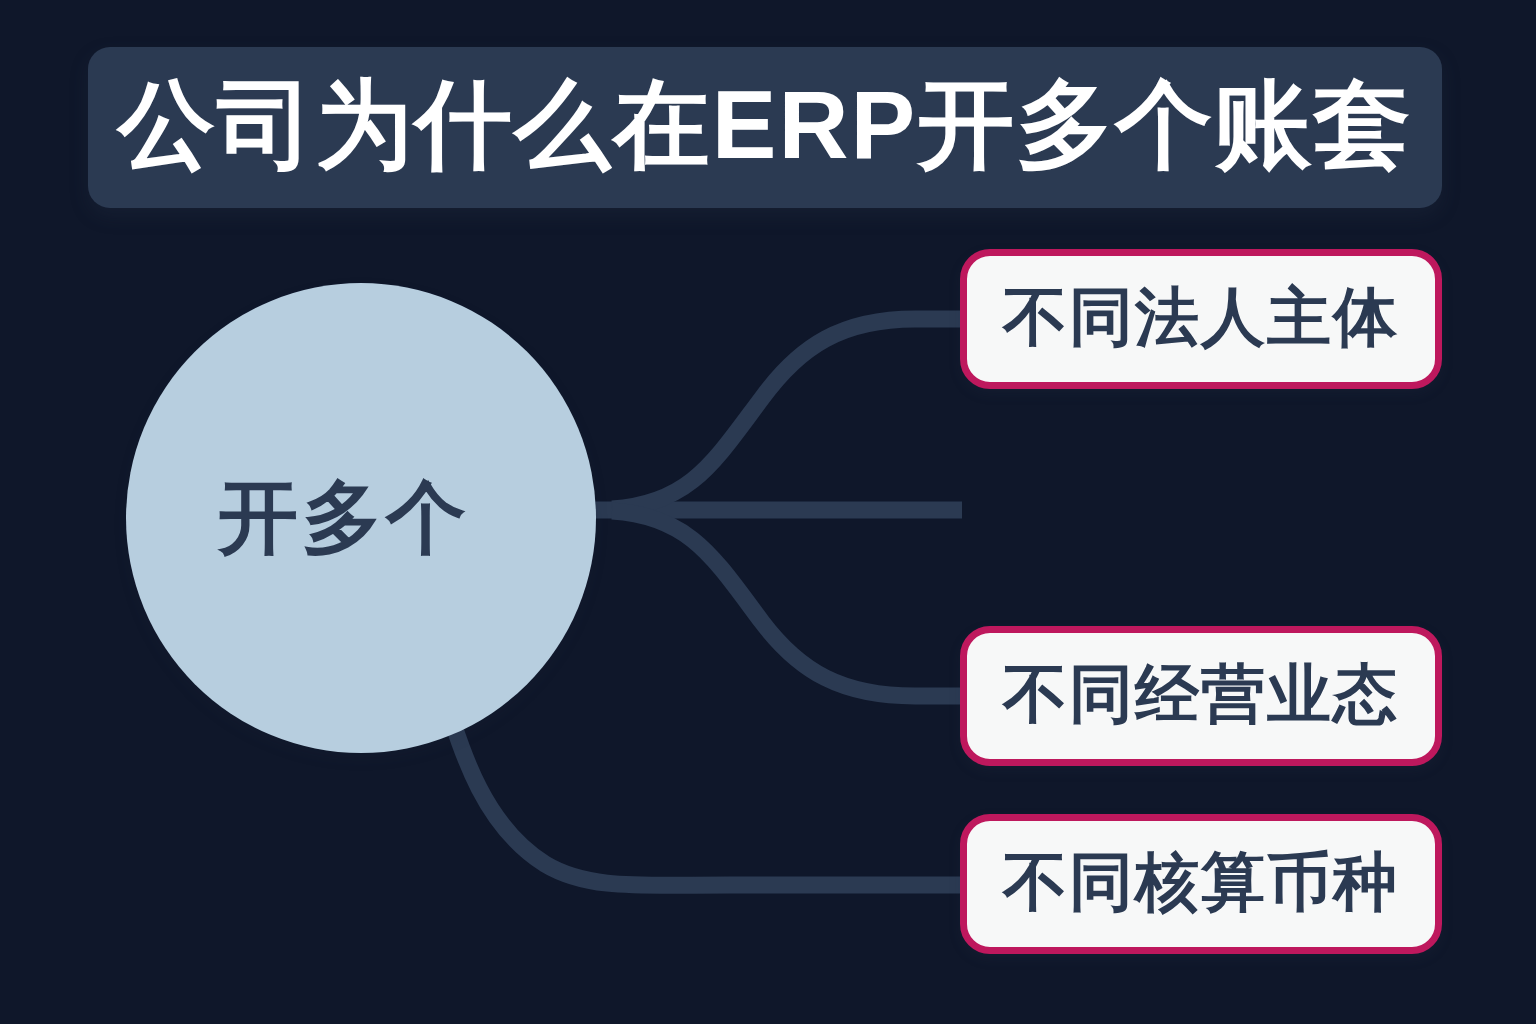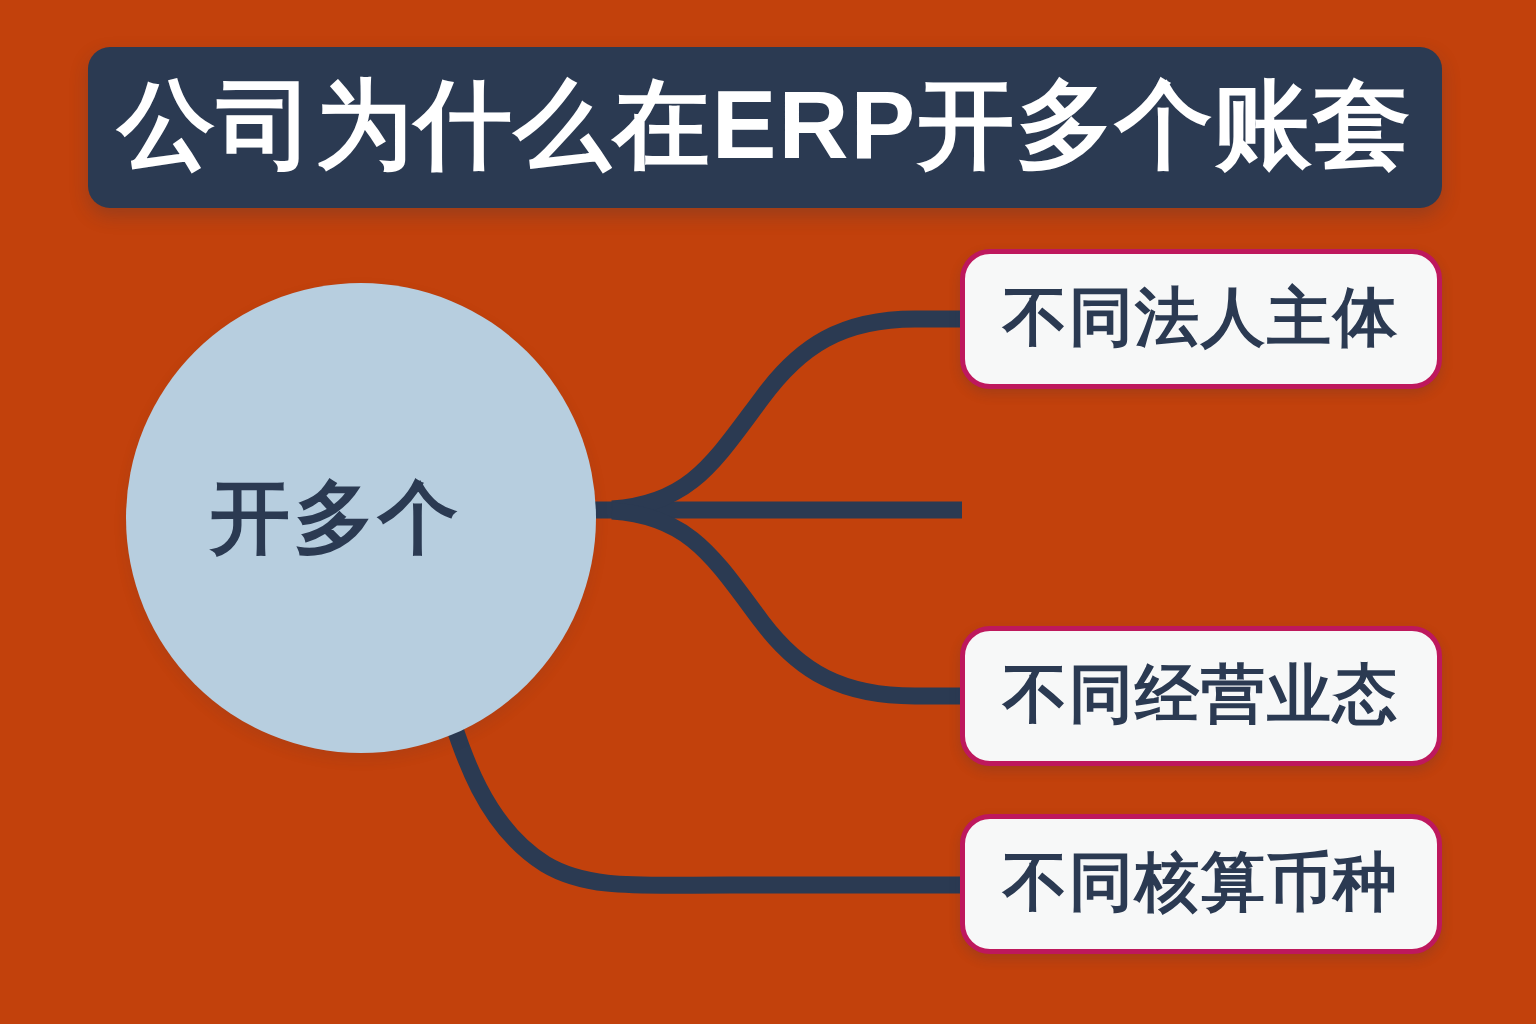--- a/index.html
+++ b/index.html
@@ -5,21 +5,21 @@
   html, body {
     margin: 0;
     padding: 0;
     background: #ECEDEF;
     font-family: "Liberation Sans", "DejaVu Sans", sans-serif;
   }
   .canvas {
     position: relative;
     width: 1536px;
     height: 1024px;
-    background: #c2410c;
+    background: #0f172a;
     overflow: hidden;
   }
   .title-banner {
     position: absolute;
     left: 88px;
     top: 47px;
     width: 1354px;
     height: 161px;
     background: #2B3A52;
     border-radius: 22px;
@@ -61,29 +61,30 @@
     padding-left: 84px;
     box-sizing: border-box;
   }
   .center-node-line {
     color: #2B3A52;
     font-size: 80px;
     font-weight: 700;
     line-height: 1.35;
     letter-spacing: 4px;
     white-space: nowrap;
+    margin-left: 8px;
   }
   .branch-node {
     position: absolute;
     left: 960px;
     width: 482px;
     height: 140px;
     box-sizing: border-box;
     background: #F7F8F8;
-    border: 5px solid #be185d;
+    border: 7px solid #be185d;
     border-radius: 30px;
     box-shadow: 0 5px 12px rgba(40, 50, 70, 0.18);
     display: flex;
     align-items: center;
     justify-content: center;
   }
   .branch-node-label {
     color: #2B3A52;
     font-size: 64px;
     font-weight: 700;

